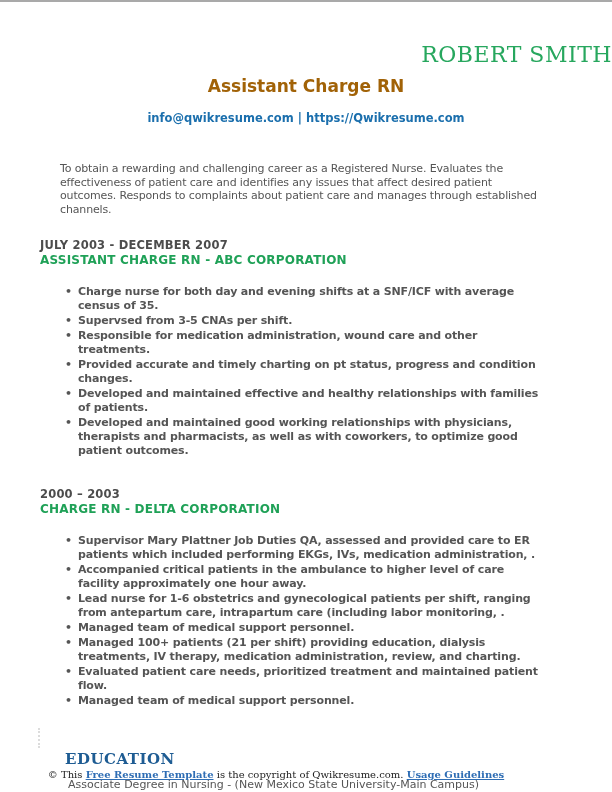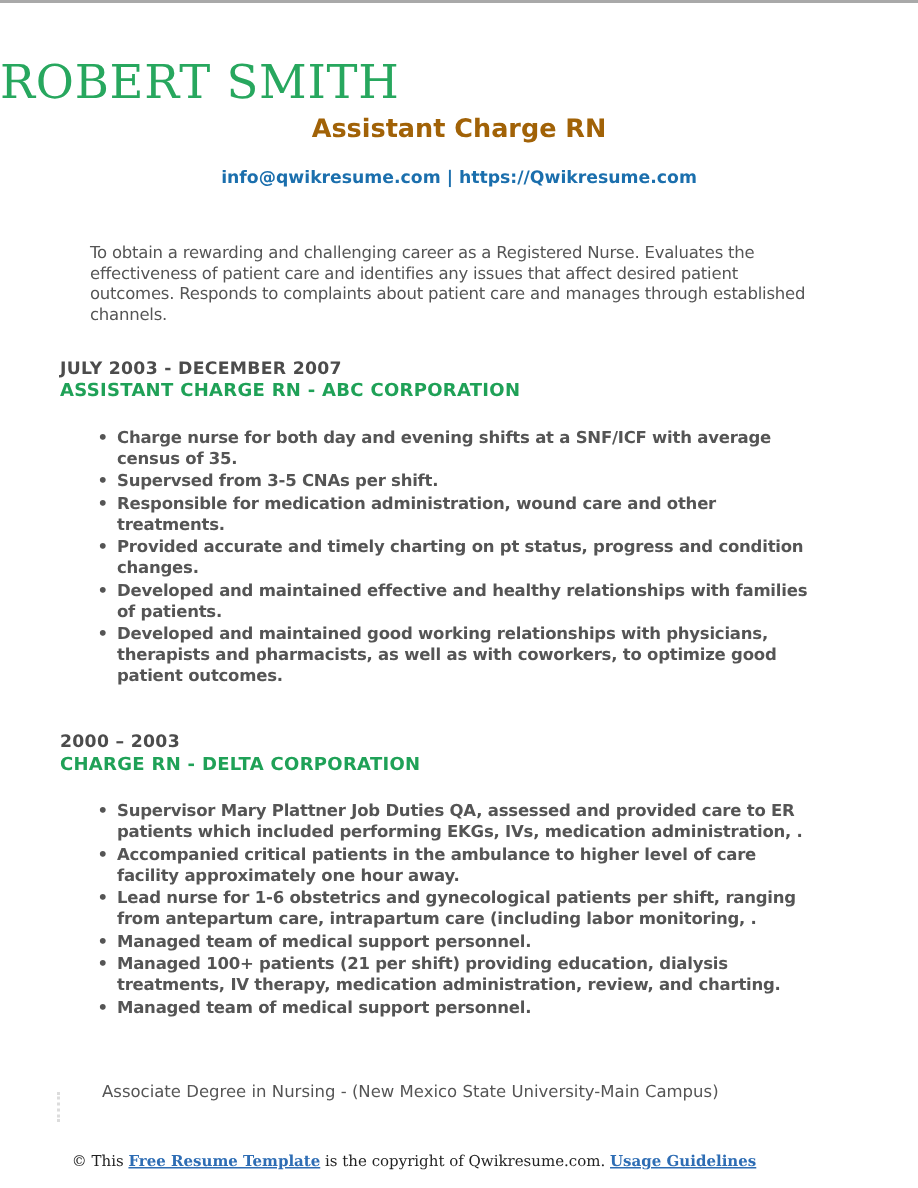--- a/index.html
+++ b/index.html
@@ -9,24 +9,24 @@
     font-family:"DejaVu Sans", sans-serif;
     position:relative;
     overflow:hidden;
     -webkit-font-smoothing:antialiased;
   }
   .topbar { width:612px; height:2px; background:#a9a9a9; }
 
   
   .name {
     margin-top:36px;
-    text-align:left;
+    text-align:right;
     font-family:"DejaVu Serif", serif;
     font-weight:400;
-    font-size:31px;
+    font-size:22px;
     line-height:34px;
     letter-spacing:0.5px;
     color:#27a75e;
   }
   .subtitle {
     margin-top:4px;
     text-align:center;
     font-size:17px;
     line-height:20px;
     font-weight:bold;
@@ -173,25 +173,27 @@
 
 <section class="job job-2">
   <div class="dates">2000 – 2003</div>
   <div class="jobtitle">CHARGE RN - DELTA CORPORATION</div>
   <ul class="bullets">
     <li>Supervisor Mary Plattner Job Duties QA, assessed and provided care to ER patients which included performing EKGs, IVs, medication administration, .</li>
     <li>Accompanied critical patients in the ambulance to higher level of care facility approximately one hour away.</li>
     <li>Lead nurse for 1-6 obstetrics and gynecological patients per shift, ranging from antepartum care, intrapartum care (including labor monitoring, .</li>
     <li>Managed team of medical support personnel.</li>
     <li>Managed 100+ patients (21 per shift) providing education, dialysis treatments, IV therapy, medication administration, review, and charting.</li>
+    <li>Evaluated patient care needs, prioritized treatment and maintained patient flow.</li>
     <li>Managed team of medical support personnel.</li>
   </ul>
 </section>
 
 <section class="education">
+  <h3 class="edu-heading">EDUCATION</h3>
   <div class="edu-item">Associate Degree in Nursing - (New Mexico State University-Main Campus)</div>
 </section>
 
 <div class="left-mark"></div>
 
 <footer class="footer">
   <span>© This </span><a>Free Resume Template</a><span> is the copyright of Qwikresume.com. </span><a>Usage Guidelines</a>
 </footer>
 
 </body></html>

